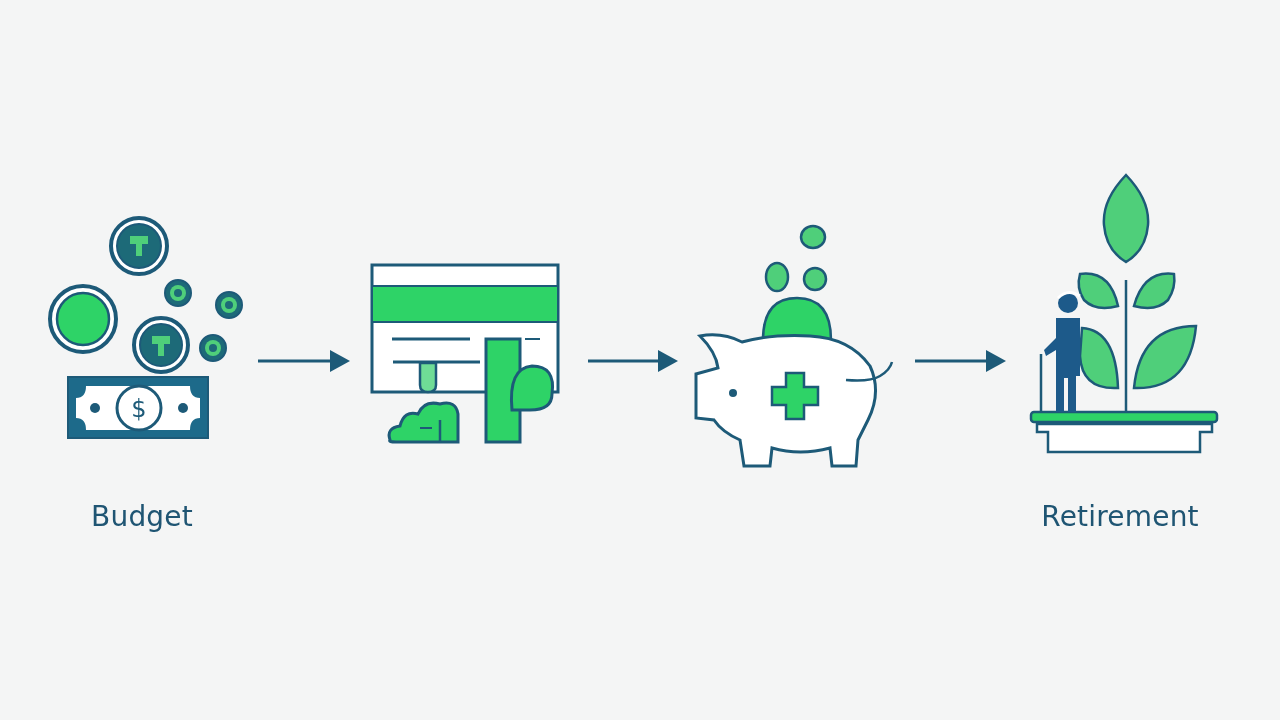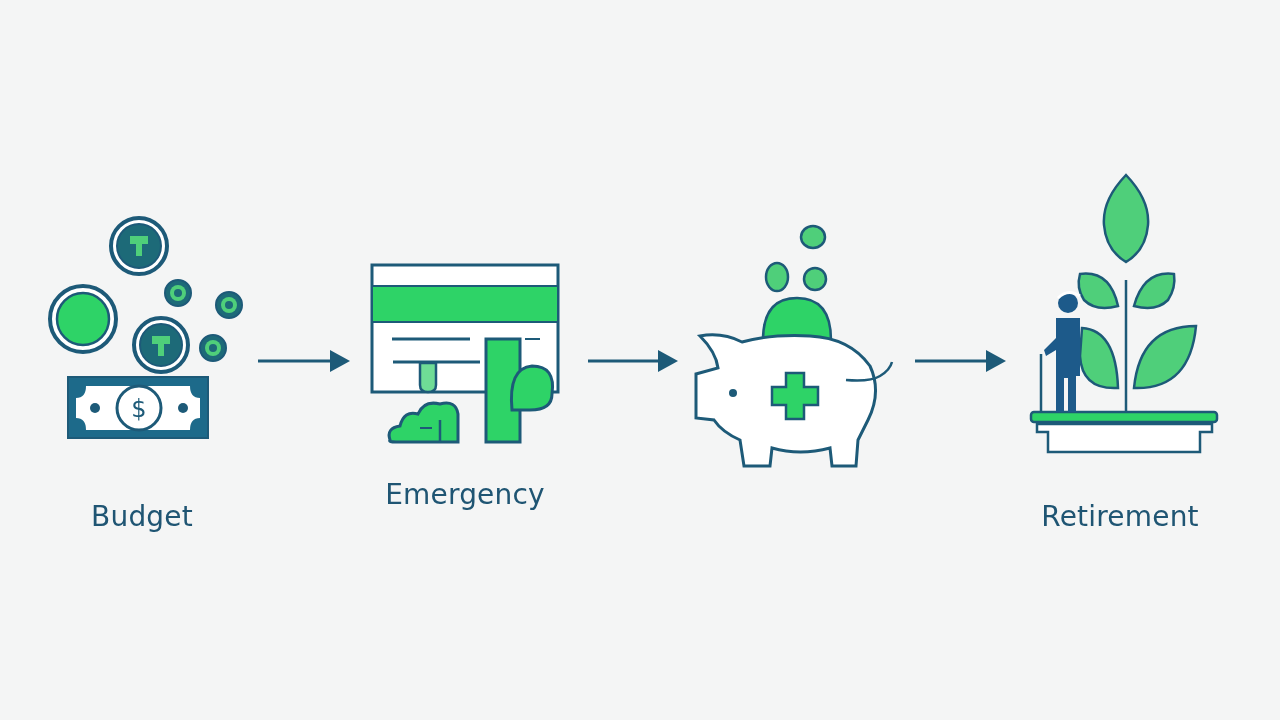--- a/index.html
+++ b/index.html
@@ -158,16 +158,15 @@
         <circle cx="1068" cy="303" r="10" fill="#1d5a8a"></circle>
         <path d="M1058 298 Q1068 288 1080 296" fill="none" stroke="#ffffff" stroke-width="3"></path>
         <path d="M1056 318 H1080 V376 H1076 V412 H1068 V378 H1064 V412 H1056 V350 L1046 356 L1044 350 L1056 338 Z" fill="#1d5a8a"></path>
         <line x1="1041" y1="354" x2="1041" y2="412" stroke="#1d5a78" stroke-width="2.5"></line>
       </g>
     </g>
   </svg>
 
   <div class="label label-budget">Budget</div>
   <div class="label label-fund">
-    <div>Emergency</div>
   </div>
   <div class="label label-retire">Retirement</div>
 </div>
 
 </body></html>

